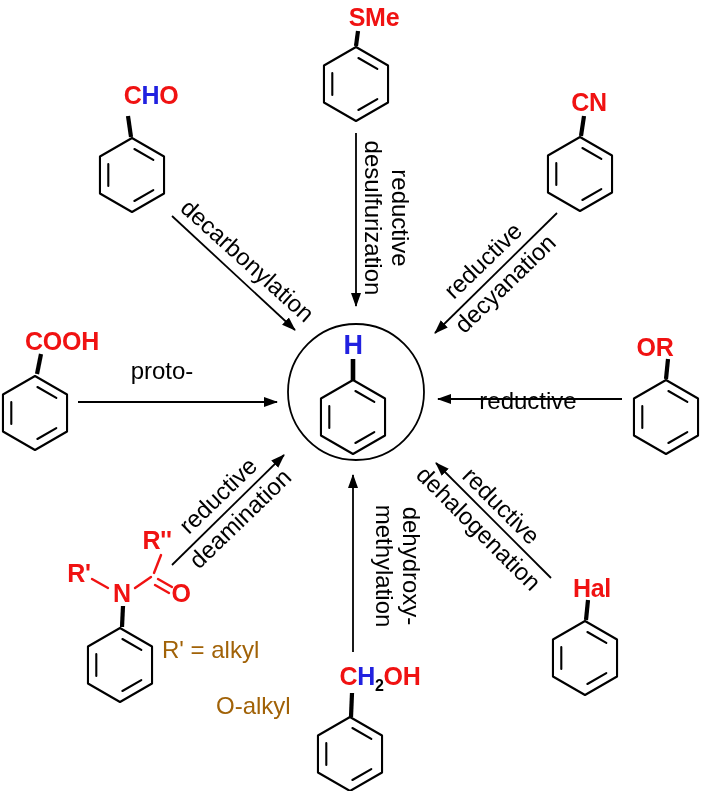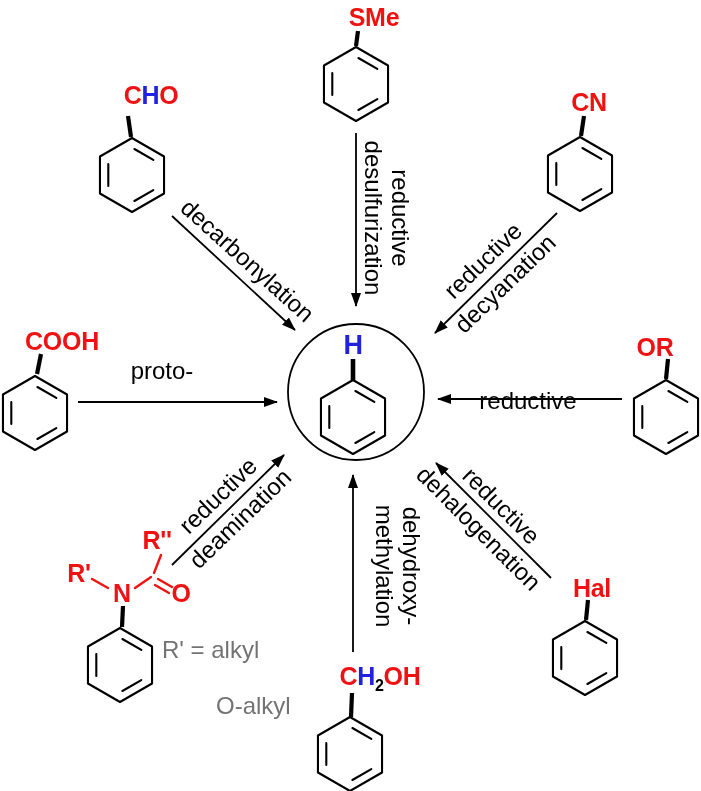--- a/index.html
+++ b/index.html
@@ -19,21 +19,21 @@
   .red{color:#f01212;}
   .blk{color:#000;}
   .sub{font-size:16px;vertical-align:-6px;font-weight:bold;}
   .rxn{font-size:24px;color:#000;text-align:center;line-height:1.12;}
   .rxn .ln{display:block;}
   .gap .ln{line-height:1.32;}
   .rot90{transform:translate(-50%,-50%) rotate(90deg);}
   .rot42{transform:translate(-50%,-50%) rotate(42deg);}
   .rot45{transform:translate(-50%,-50%) rotate(45deg);}
   .rotm44{transform:translate(-50%,-50%) rotate(-44deg);}
-  .note{position:absolute;font-size:24px;color:#737373;white-space:nowrap;text-align:right;}
+  .note{position:absolute;font-size:24px;color:#a16207;white-space:nowrap;text-align:right;}
 </style>
 </head>
 <body>
 
 <div id="scene">
 
   <svg id="scheme" width="701" height="791" viewBox="0 0 701 791">
     <defs>
       <marker id="ah" markerUnits="userSpaceOnUse" markerWidth="16" markerHeight="12" refX="13" refY="5" orient="auto">
         <path d="M0,0 L14,5 L0,10 Z" fill="#000"></path>

